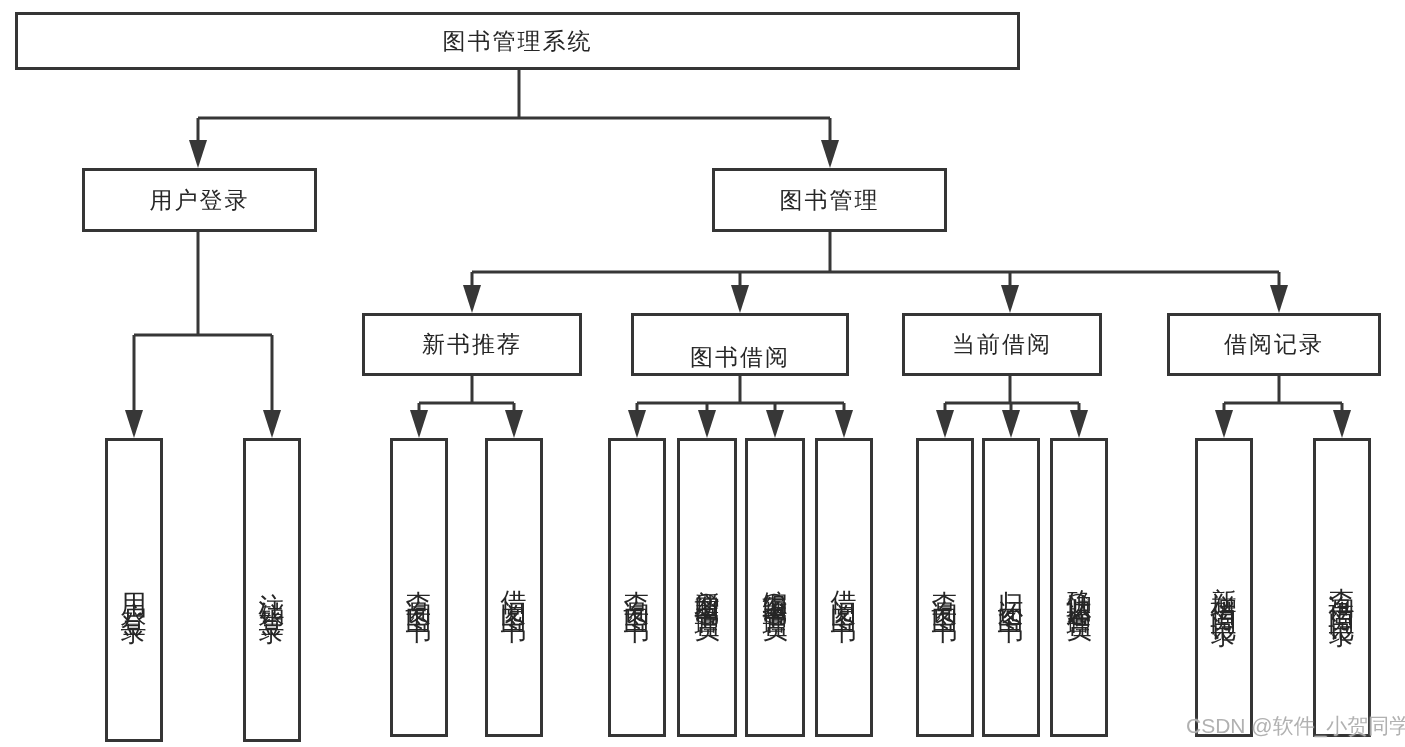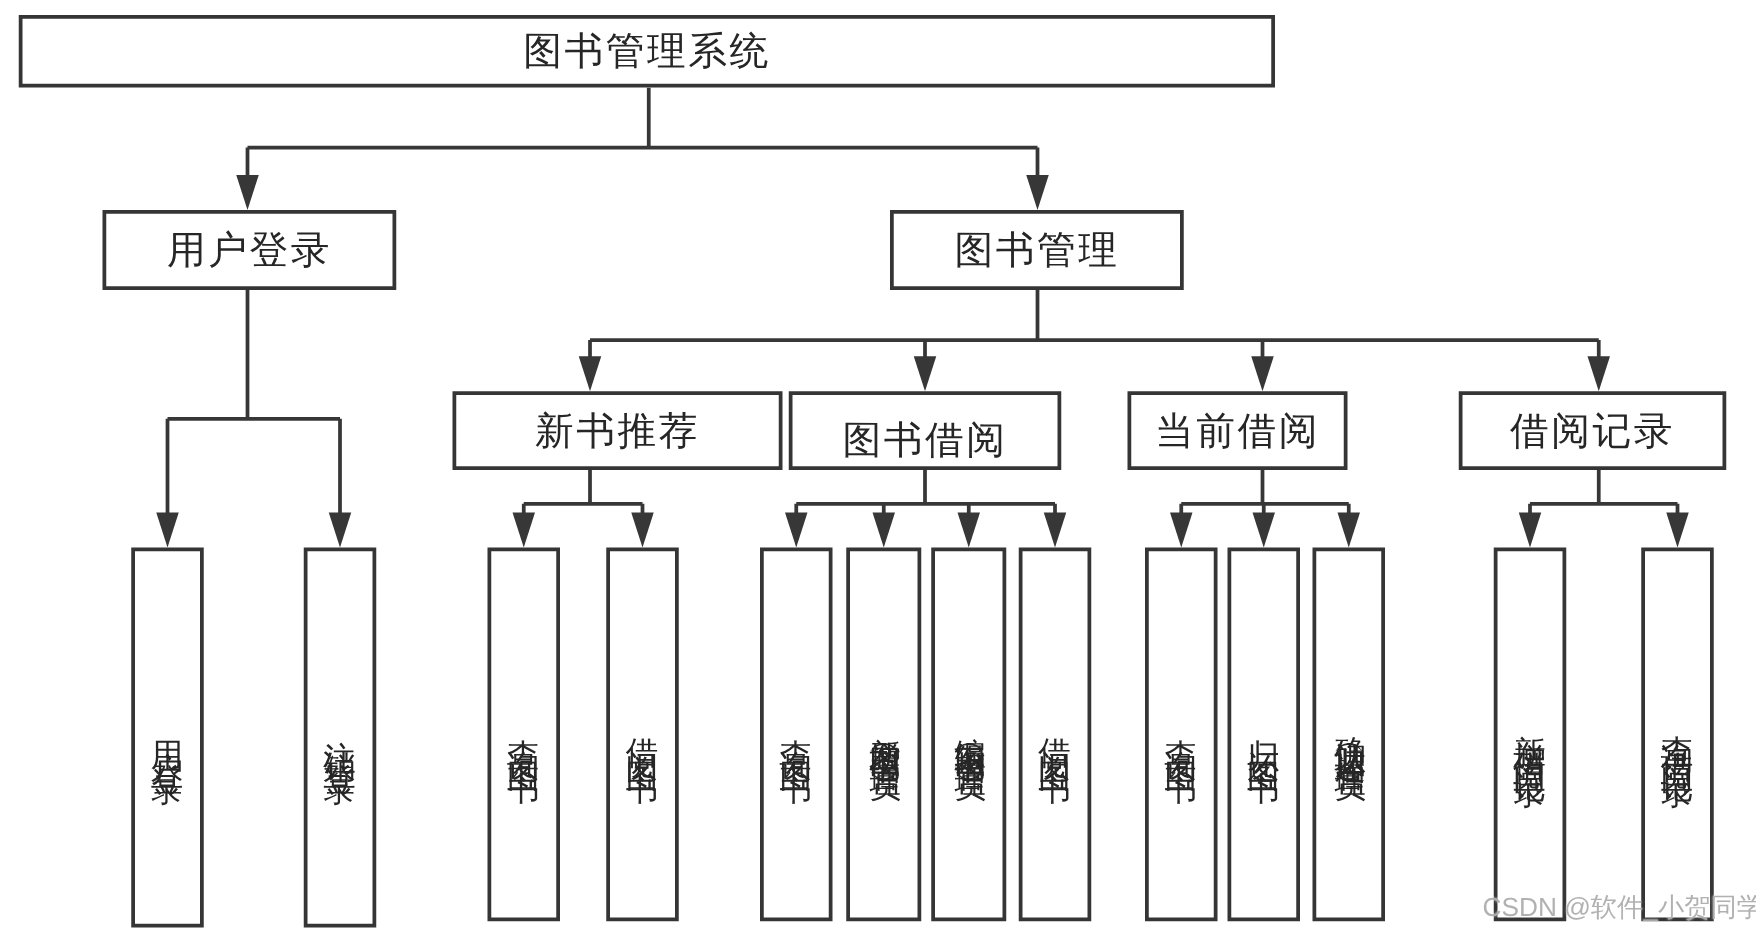--- a/index.html
+++ b/index.html
@@ -29,21 +29,21 @@
     background: #ffffff;
     border: 3px solid #353535;
     color: #262626;
     display: flex;
     align-items: center;
     justify-content: center;
     z-index: 2;
     text-align: center;
   }
   .h-node {
-    font-size: 31px;
+    font-size: 23px;
     letter-spacing: 2px;
     white-space: nowrap;
   }
   .leaf {
     z-index: 2;
   }
   .leaf .vtext {
     writing-mode: vertical-rl;
     text-orientation: mixed;
     font-size: 26px;
@@ -147,27 +147,27 @@
     <span>图书管理系统</span>
   </div>
 
   <div class="node h-node" style="left:82px; top:168px; width:235px; height:64px;">
     <span>用户登录</span>
   </div>
   <div class="node h-node" style="left:712px; top:168px; width:235px; height:64px;">
     <span>图书管理</span>
   </div>
 
-  <div class="node h-node" style="left:362px; top:313px; width:264px; height:63px;">
+  <div class="node h-node" style="left:362px; top:313px; width:220px; height:63px;">
     <span>新书推荐</span>
   </div>
   <div class="node h-node" style="left:631px; top:313px; width:218px; height:63px;align-items:flex-end;">
     <span>图书借阅</span>
   </div>
-  <div class="node h-node" style="left:902px; top:313px; width:176px; height:63px;">
+  <div class="node h-node" style="left:902px; top:313px; width:200px; height:63px;">
     <span>当前借阅</span>
   </div>
   <div class="node h-node" style="left:1167px; top:313px; width:214px; height:63px;">
     <span>借阅记录</span>
   </div>
 
   <div class="node leaf" style="left:105px; top:438px; width:58px; height:304px;">
     <span class="vtext cell4">用户登录</span>
   </div>
   <div class="node leaf" style="left:243px; top:438px; width:58px; height:304px;">

